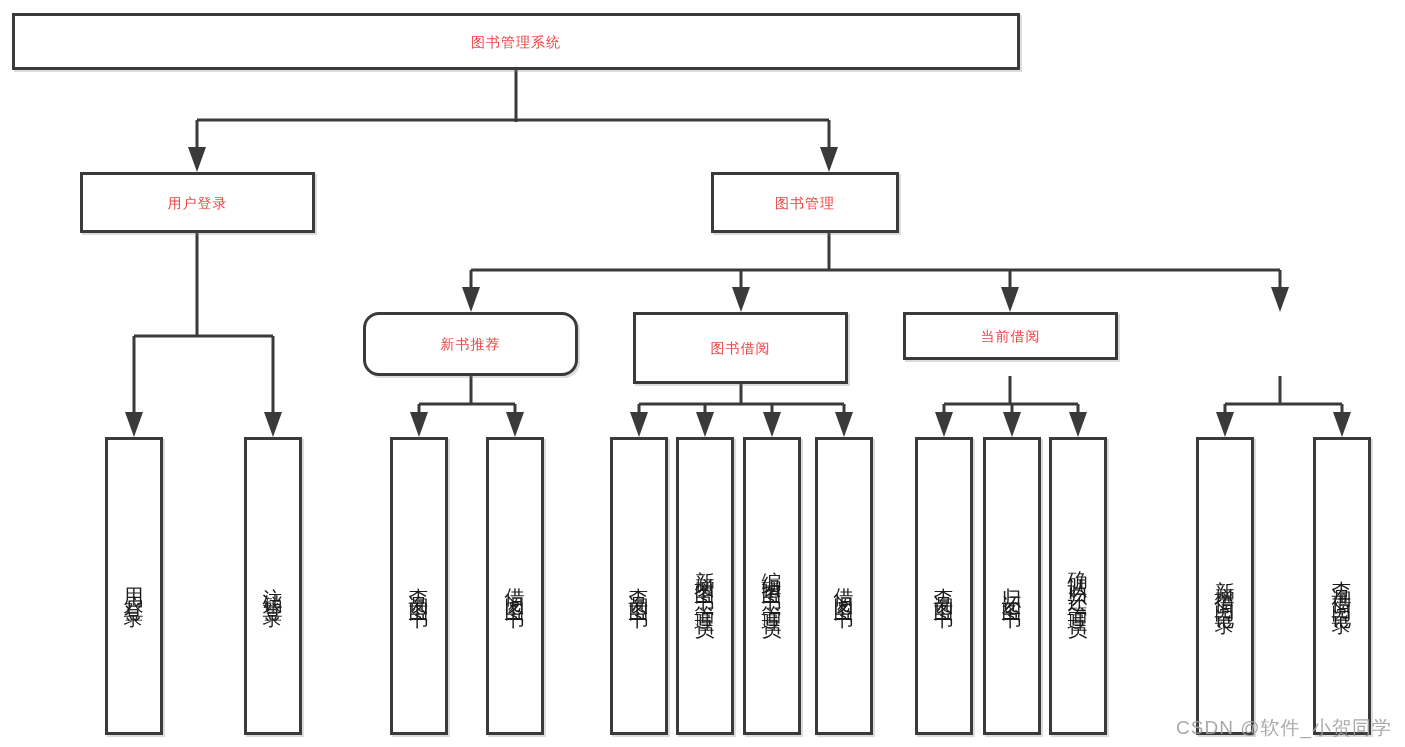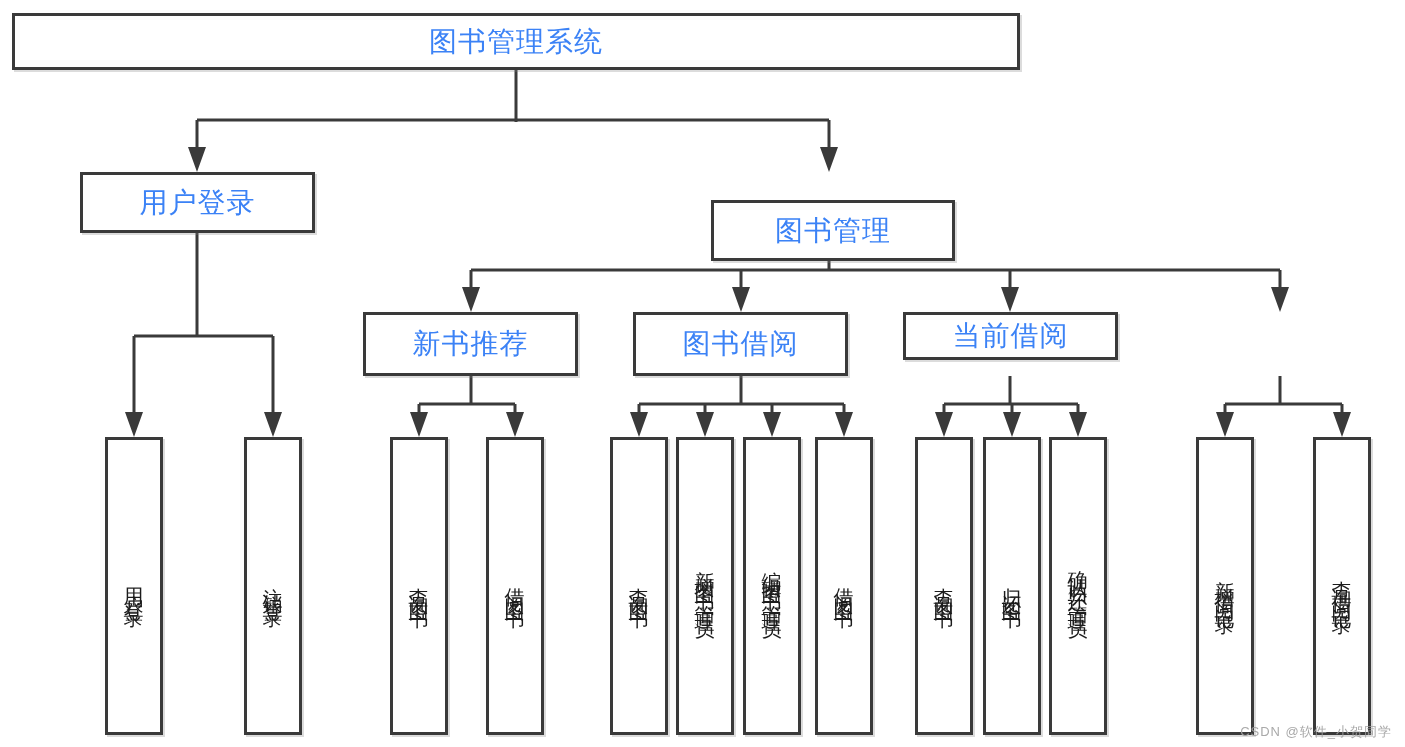--- a/index.html
+++ b/index.html
@@ -14,48 +14,48 @@
   .node{
     position:absolute;
     box-sizing:border-box;
     background:#ffffff;
     border:3px solid #3a3a3a;
     box-shadow:2px 2px 0 rgba(130,130,130,0.28);
     display:flex;align-items:center;justify-content:center;
     z-index:2;
   }
   .hlabel{
-    font-size:28px;letter-spacing:1px;color:#3b82f6;
+    font-size:14px;letter-spacing:1px;color:#ef4444;
     white-space:nowrap;line-height:1;
   }
   .vlabel{
     writing-mode:vertical-rl;
     text-orientation:mixed;
     font-size:20px;letter-spacing:7px;line-height:1;
     color:#1c1c1c;white-space:nowrap;
   }
   
   .pos-root{left:12px;top:13px;width:1008px;height:57px;}
   .pos-login{left:80px;top:172px;width:235px;height:61px;}
-  .pos-mgmt{left:711px;top:172px;width:244px;height:61px;margin-top:28px;}
-  .pos-rec{left:363px;top:312px;width:215px;height:64px;}
-  .pos-borrow{left:633px;top:312px;width:215px;height:64px;}
+  .pos-mgmt{left:711px;top:172px;width:188px;height:61px;}
+  .pos-rec{left:363px;top:312px;width:215px;height:64px;border-radius:16px;}
+  .pos-borrow{left:633px;top:312px;width:215px;height:72px;}
   .pos-current{left:903px;top:312px;width:215px;height:48px;}
   .pos-records{left:1173px;top:312px;width:214px;height:64px;}
   .leaf{top:437px;width:58px;height:298px;}
   .pos-l0{left:105px;}  .pos-l1{left:244px;}
   .pos-l2{left:390px;}  .pos-l3{left:486px;}
   .pos-l4{left:610px;}  .pos-l5{left:676px;}
   .pos-l6{left:743px;}  .pos-l7{left:815px;}
   .pos-l8{left:915px;}  .pos-l9{left:983px;}
   .pos-l10{left:1049px;}
   .pos-l11{left:1196px;} .pos-l12{left:1313px;}
   .watermark{
     position:absolute;right:13px;bottom:6px;
-    font-size:13px;color:#a2a2a2;letter-spacing:1px;
+    font-size:19px;color:#a2a2a2;letter-spacing:1px;
     z-index:3;opacity:0.92;white-space:nowrap;
   }
 </style>
 </head>
 <body>
 
 <div class="canvas">
 
   <svg class="wires" width="1405" height="747" viewBox="0 0 1405 747" aria-hidden="true">
     <path fill="none" stroke="#3a3a3a" stroke-width="3" d="

